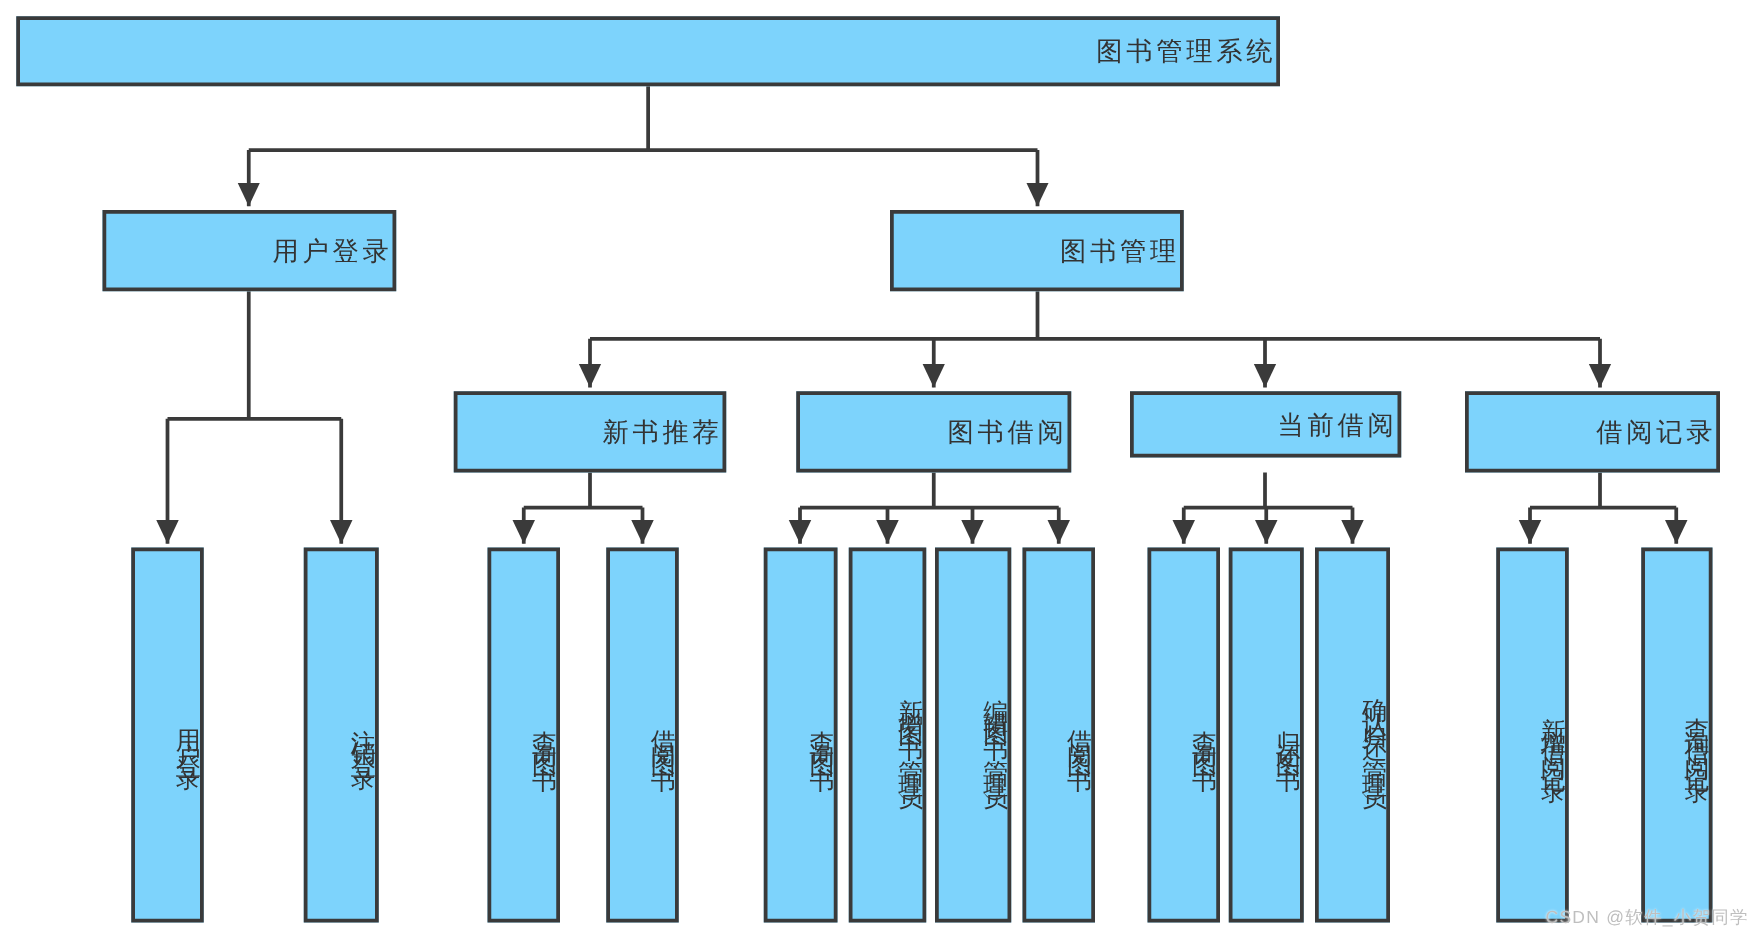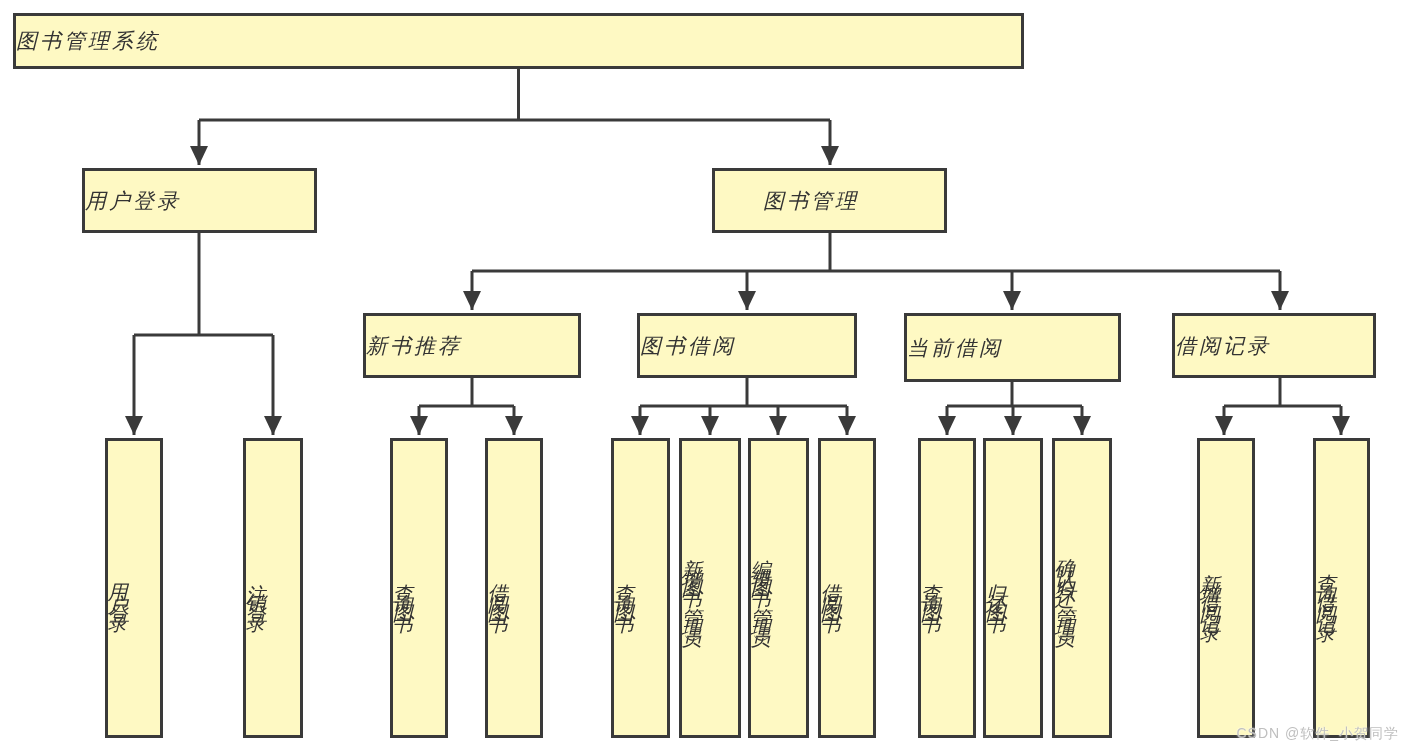--- a/index.html
+++ b/index.html
@@ -2,22 +2,22 @@
 <html><head>
 <meta charset="utf-8">
 <style>
   html,body{margin:0;padding:0;background:#ffffff;}
   .stage{
     position:relative;width:1405px;height:747px;background:#ffffff;
     font-family:"Liberation Sans","DejaVu Sans",sans-serif;color:#333333;overflow:hidden;
   }
   .connectors{position:absolute;left:0;top:0;width:1405px;height:747px;}
   .node{
-    position:absolute;background:#fef9c3;border:3px solid #3a3a3a;box-sizing:border-box;
-    display:flex;align-items:center;justify-content:flex-start;font-style:italic;
+    position:absolute;background:#7dd3fc;border:3px solid #3a3a3a;box-sizing:border-box;
+    display:flex;align-items:center;justify-content:flex-end;
   }
   .hlabel{font-size:21px;letter-spacing:3px;color:#333333;white-space:nowrap;}
   .vtext{
     writing-mode:vertical-rl;text-orientation:mixed;
     font-size:20px;line-height:1;letter-spacing:10px;color:#333333;white-space:nowrap;
   }
   .watermark{
     position:absolute;right:6px;bottom:4px;font-size:14px;letter-spacing:1px;
     color:#bfbfbf;text-shadow:0 0 2px #ffffff;white-space:nowrap;
   }
@@ -87,21 +87,21 @@
   <div class="node" style="left:712px;top:168px;width:235px;height:65px;padding-left:48px;">
     <span class="hlabel">图书管理</span>
   </div>
 
   <div class="node" style="left:637px;top:313px;width:220px;height:65px;">
     <span class="hlabel">图书借阅</span>
   </div>
   <div class="node" style="left:363px;top:313px;width:218px;height:65px;">
     <span class="hlabel">新书推荐</span>
   </div>
-  <div class="node" style="left:904px;top:313px;width:217px;height:69px;">
+  <div class="node" style="left:904px;top:313px;width:217px;height:53px;">
     <span class="hlabel">当前借阅</span>
   </div>
   <div class="node" style="left:1172px;top:313px;width:204px;height:65px;">
     <span class="hlabel">借阅记录</span>
   </div>
 
   <div class="node" style="left:105px;top:438px;width:58px;height:300px;">
     <span class="vtext">用户登录</span>
   </div>
   <div class="node" style="left:243px;top:438px;width:60px;height:300px;">

